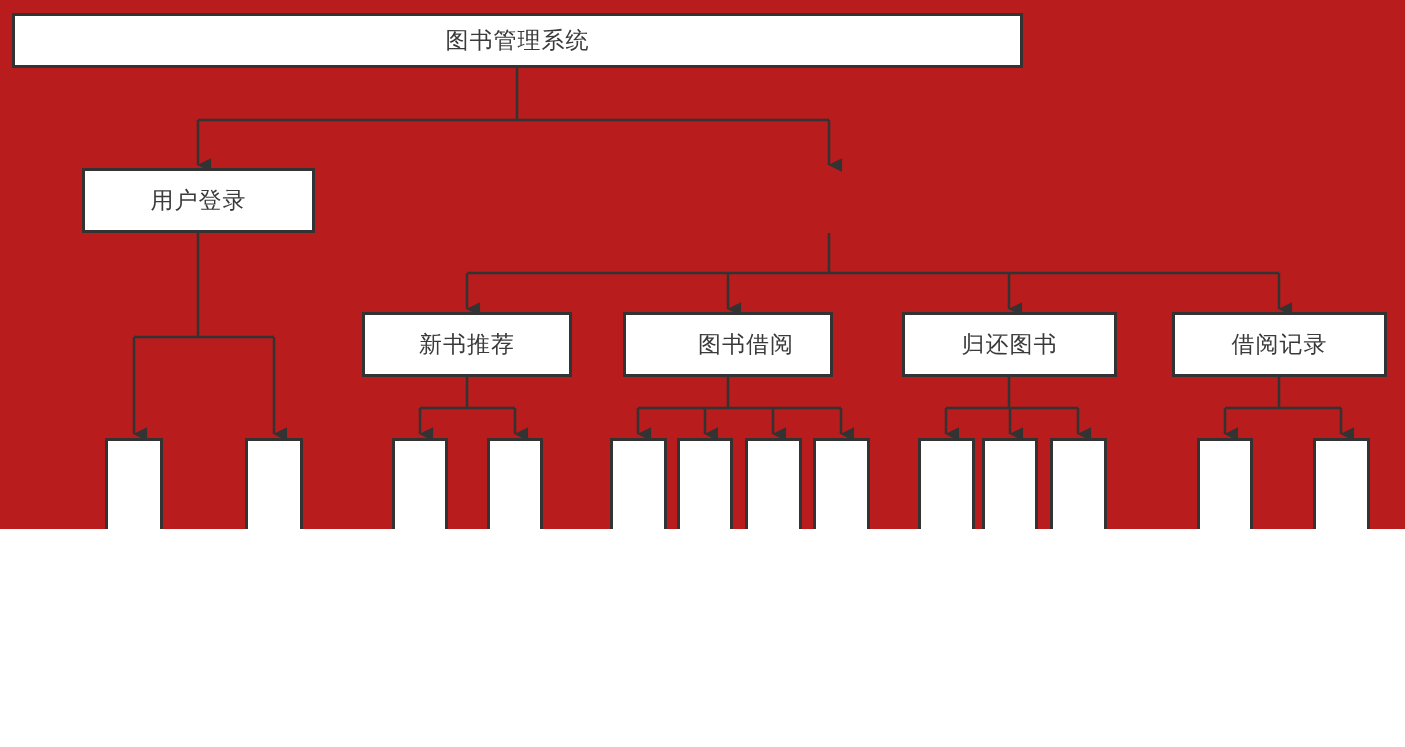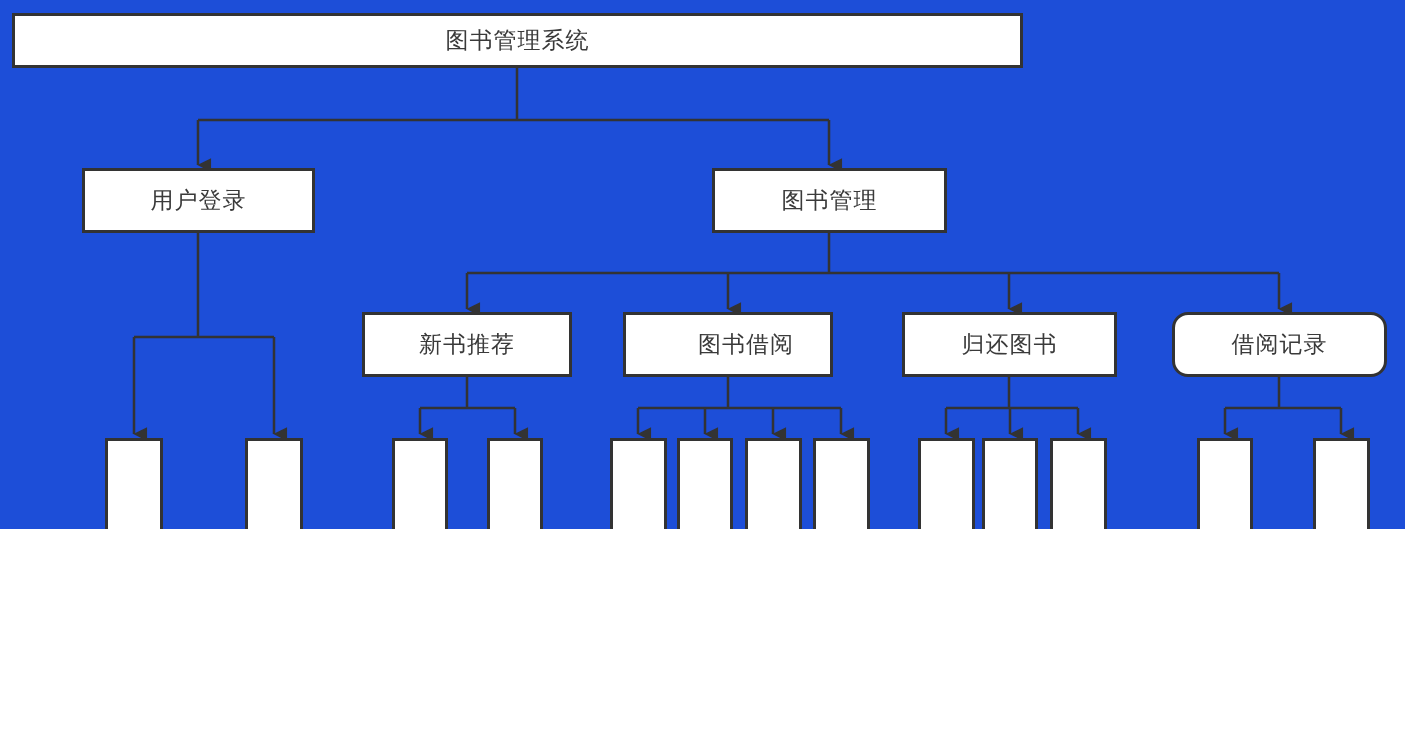--- a/index.html
+++ b/index.html
@@ -1,20 +1,20 @@
 <!DOCTYPE html>
 <html><head>
 <meta charset="utf-8">
 <style>
   html, body { margin: 0; padding: 0; background: #ffffff; }
   #canvas {
     position: relative;
     width: 1405px;
     height: 529px;
-    background: #1d4ed8;
+    background: #b91c1c;
     font-family: "Liberation Sans", sans-serif;
     overflow: hidden;
   }
   #connectors {
     position: absolute;
     left: 0; top: 0;
     width: 1405px; height: 747px;
   }
   .hbox {
     position: absolute;
@@ -103,34 +103,31 @@
     </g>
   </svg>
 
   <div class="hbox" style="left:12px; top:13px; width:1011px; height:55px;">
     <span>图书管理系统</span>
   </div>
 
   <div class="hbox" style="left:82px; top:168px; width:233px; height:65px;">
     <span>用户登录</span>
   </div>
-  <div class="hbox" style="left:712px; top:168px; width:235px; height:65px;">
-    <span>图书管理</span>
-  </div>
 
   <div class="hbox" style="left:362px; top:312px; width:210px; height:65px;text-align:right;">
     <span>新书推荐</span>
   </div>
   <div class="hbox" style="left:623px; top:312px; width:210px; height:65px;padding-left:36px;">
     <span>图书借阅</span>
   </div>
   <div class="hbox" style="left:902px; top:312px; width:215px; height:65px;">
     <span>归还图书</span>
   </div>
-  <div class="hbox" style="left:1172px; top:312px; width:215px; height:65px;border-radius:16px;">
+  <div class="hbox" style="left:1172px; top:312px; width:215px; height:65px;">
     <span>借阅记录</span>
   </div>
 
   <div class="vbox" style="left:105px; width:58px;">
     <span class="vtext">用户登录</span>
   </div>
   <div class="vbox" style="left:245px; width:58px;">
     <span class="vtext">注销登录</span>
   </div>
 

